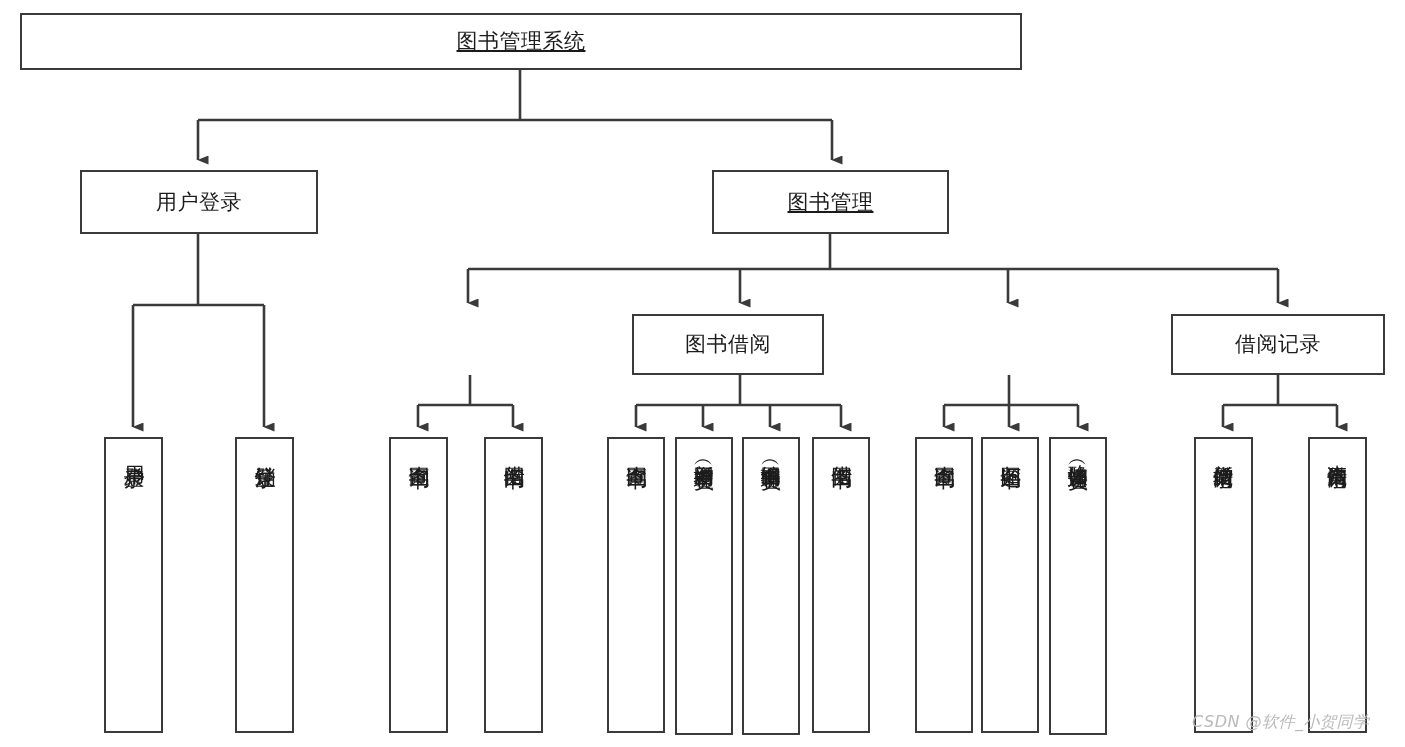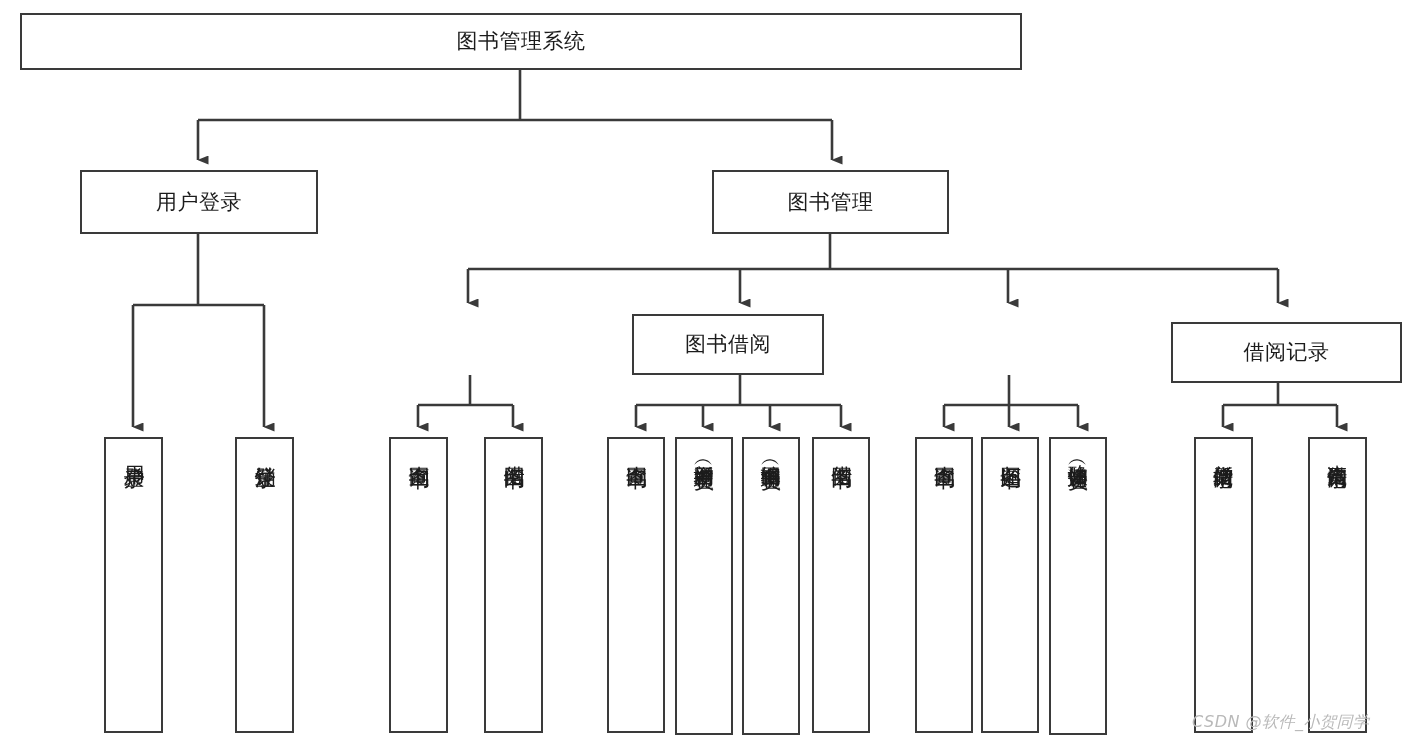--- a/index.html
+++ b/index.html
@@ -115,35 +115,35 @@
       <path d="M1009,405 L1009,427" marker-end="url(#arw)"></path>
       <path d="M1078,405 L1078,427" marker-end="url(#arw)"></path>
 
       <path d="M1278,375 L1278,405"></path>
       <path d="M1223,405 L1337,405"></path>
       <path d="M1223,405 L1223,427" marker-end="url(#arw)"></path>
       <path d="M1337,405 L1337,427" marker-end="url(#arw)"></path>
     </g>
   </svg>
 
-  <div class="node" style="left:20px;top:13px;width:1002px;height:57px;">
+  <div class="node" style="left:20px;top:13px;width:1002px;height:57px;text-decoration:underline;">
     <span class="lbl">图书管理系统</span>
   </div>
 
   <div class="node" style="left:80px;top:170px;width:238px;height:64px;">
     <span class="lbl">用户登录</span>
   </div>
-  <div class="node" style="left:712px;top:170px;width:237px;height:64px;">
+  <div class="node" style="left:712px;top:170px;width:237px;height:64px;text-decoration:underline;">
     <span class="lbl">图书管理</span>
   </div>
 
   <div class="node" style="left:632px;top:314px;width:192px;height:61px;">
     <span class="lbl">图书借阅</span>
   </div>
-  <div class="node" style="left:1171px;top:322px;width:231px;height:61px;">
+  <div class="node" style="left:1171px;top:314px;width:214px;height:61px;">
     <span class="lbl">借阅记录</span>
   </div>
 
   <div class="node leaf" style="left:104px;top:437px;width:59px;height:296px;">
     <span class="lbl">用户登录</span>
   </div>
   <div class="node leaf" style="left:235px;top:437px;width:59px;height:296px;">
     <span class="lbl">注销登录</span>
   </div>
 

